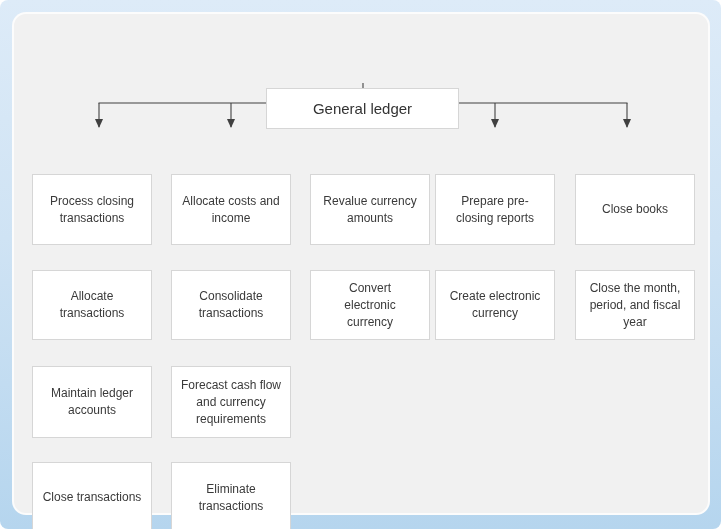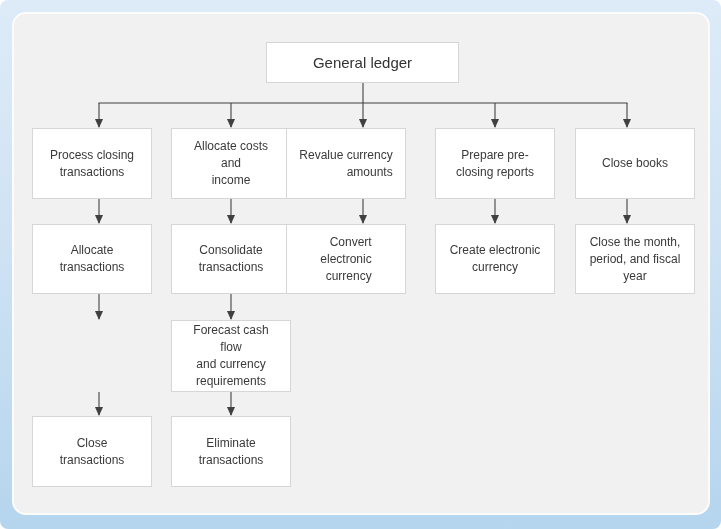--- a/index.html
+++ b/index.html
@@ -42,38 +42,39 @@
     background: #ffffff;
     border: 1px solid #d6d6d6;
     color: #3a3a3a;
     font-size: 12px;
     line-height: 17px;
     text-align: center;
     display: flex;
     align-items: center;
     justify-content: center;
     white-space: pre-line;
-    padding: 2px 12px;
+    padding: 2px 0;
+    margin-top: 46px;
   }
   .node.root {
     left: 252px;
     top: 28px;
     width: 193px;
     height: 41px;
     font-size: 15px;
     line-height: 19px;
     color: #333333;
   }
   .r1 { top: 114px; height: 71px; }
   .r2 { top: 210px; height: 70px; }
   .r3 { top: 306px; height: 72px; }
   .r4 { top: 402px; height: 71px; }
   .c1 { left: 18px; }
   .c2 { left: 157px; }
-  .c3 { left: 272px; text-align: right; }
+  .c3 { left: 296px; }
   .c4 { left: 421px; }
   .c5 { left: 561px; }
   line { stroke: #404040; stroke-width: 1.1; }
 </style>
 </head>
 <body>
 
 <div class="page">
   <div class="panel">
 
@@ -106,20 +107,22 @@
       <line x1="85" y1="378" x2="85" y2="401" marker-end="url(#ah)"></line>
       <line x1="217" y1="378" x2="217" y2="401" marker-end="url(#ah)"></line>
     </svg>
 
     <div class="node root">General ledger</div>
 
     <div class="node r1 c1">Process closing
 transactions</div>
     <div class="node r2 c1">Allocate
 transactions</div>
+    <div class="node r3 c1">Maintain ledger
+accounts</div>
     <div class="node r4 c1">Close transactions</div>
 
     <div class="node r1 c2">Allocate costs and
 income</div>
     <div class="node r2 c2">Consolidate
 transactions</div>
     <div class="node r3 c2">Forecast cash flow
 and currency
 requirements</div>
     <div class="node r4 c2">Eliminate

